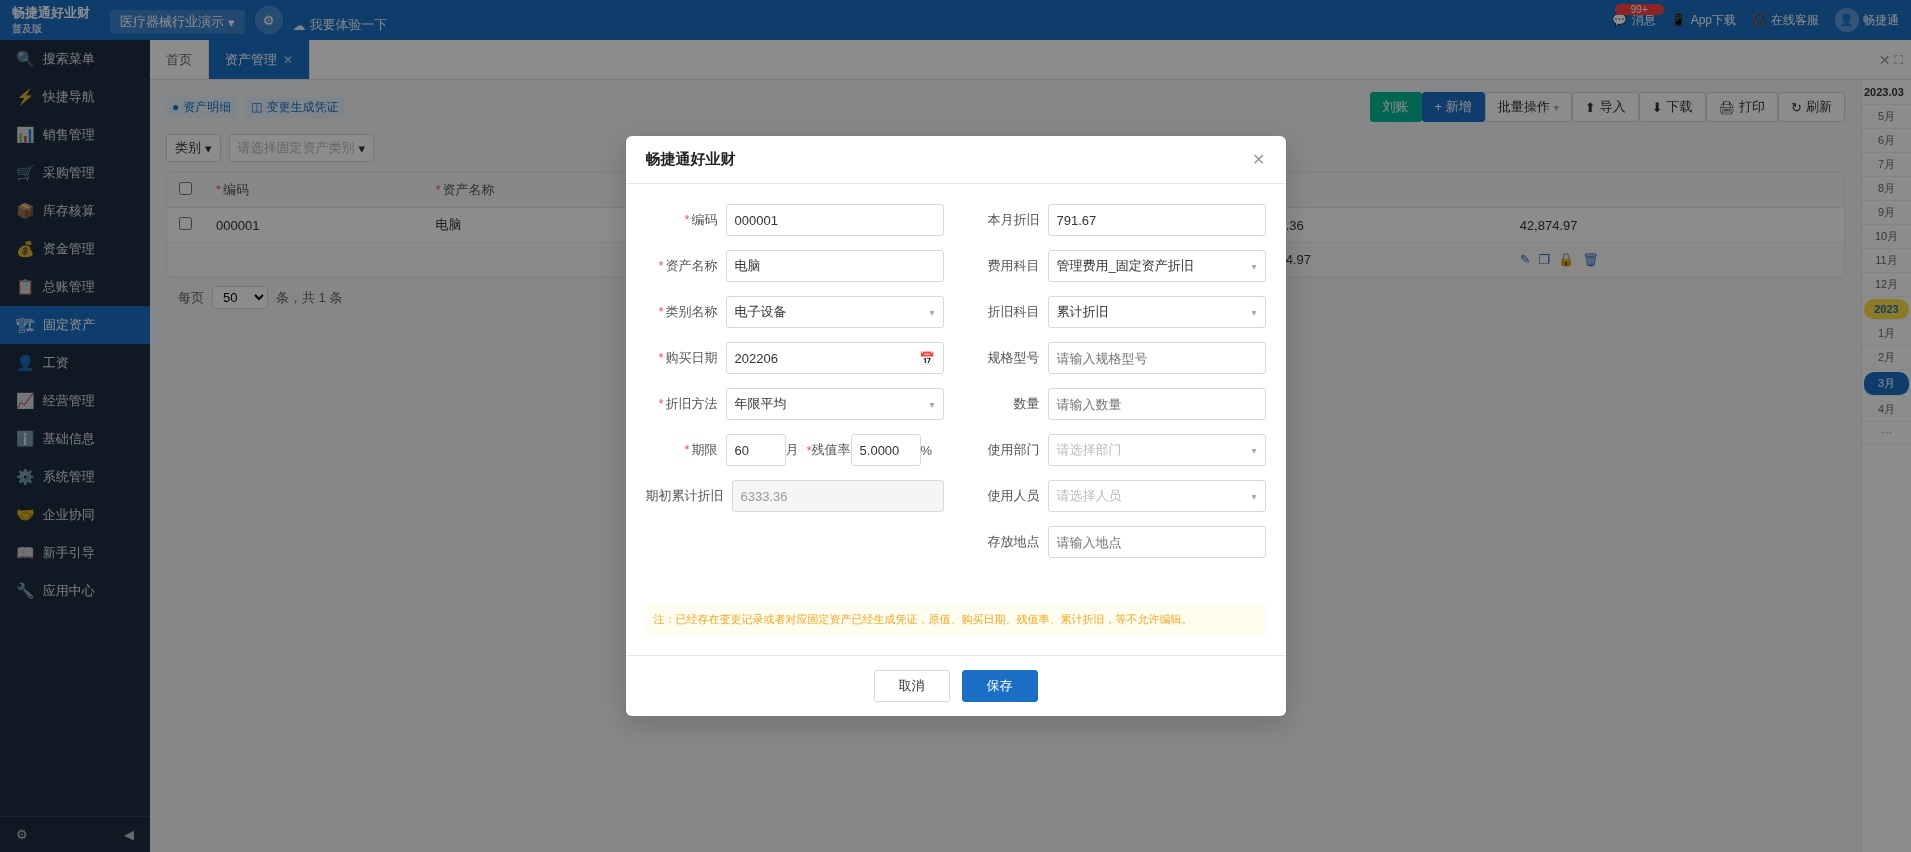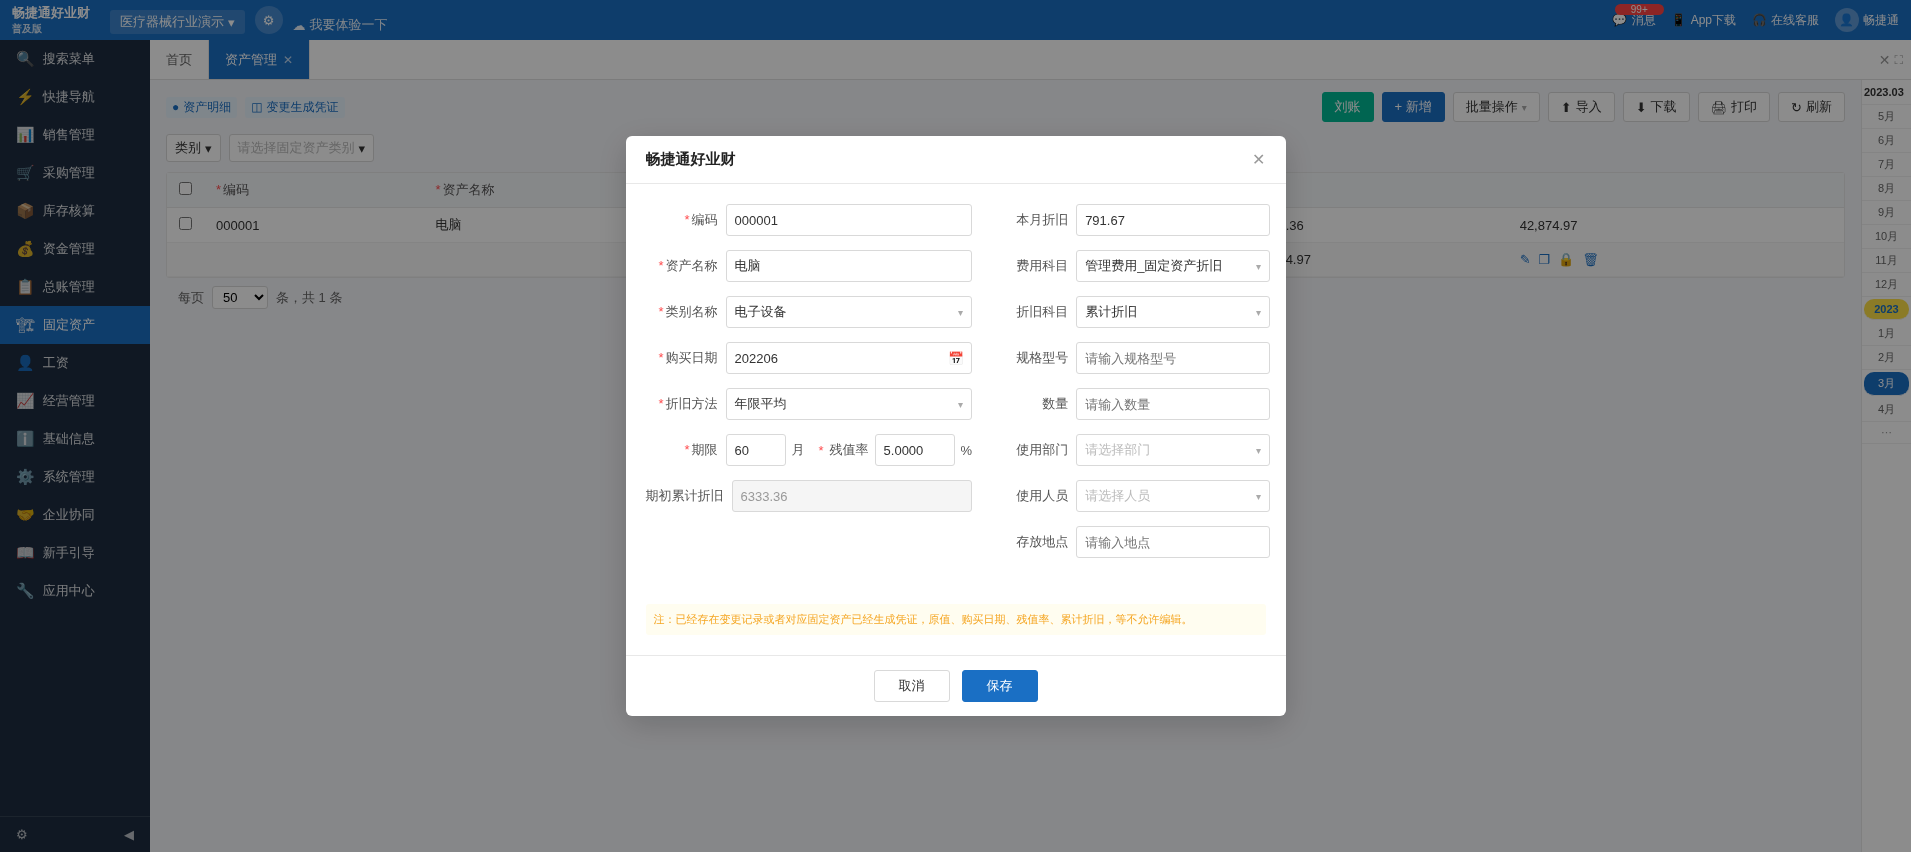--- a/index.html
+++ b/index.html
@@ -37,21 +37,21 @@
     .tab-close { font-size: 12px; cursor: pointer; opacity: 0.7; }
 
     
     .page-content { flex: 1; padding: 12px 16px; overflow: auto; position: relative; background: #f5f6fa; }
 
     
     .toolbar { display: flex; align-items: center; gap: 8px; margin-bottom: 12px; }
     .toolbar-btn { display: flex; align-items: center; gap: 4px; padding: 5px 12px; border: 1px solid #d9d9d9; border-radius: 3px; background: white; cursor: pointer; font-size: 13px; color: #333; }
     .toolbar-btn.primary { background: #1a6fc4; color: white; border-color: #1a6fc4; }
     .toolbar-btn.teal { background: #00b894; color: white; border-color: #00b894; }
-    .toolbar-right { margin-left: auto; display: flex; align-items: flex-end; gap: 8px; }
+    .toolbar-right { margin-left: auto; display: flex; align-items: flex-end; }
 
     
     .filter-row { display: flex; align-items: center; gap: 8px; margin-bottom: 10px; }
     .filter-select { padding: 4px 8px; border: 1px solid #d9d9d9; border-radius: 3px; background: white; font-size: 13px; display: flex; align-items: center; gap: 4px; cursor: pointer; }
 
     
     .table-container { background: white; border: 1px solid #e8e8e8; border-radius: 3px; }
     .table { width: 100%; border-collapse: collapse; font-size: 13px; }
     .table th { background: #f5f7fa; padding: 8px 12px; text-align: left; border-bottom: 1px solid #e8e8e8; color: #555; font-weight: 500; white-space: nowrap; }
     .table td { padding: 8px 12px; border-bottom: 1px solid #f0f0f0; color: #333; white-space: nowrap; }
@@ -78,21 +78,21 @@
     .form-grid { display: grid; grid-template-columns: 1fr 1fr; gap: 16px 24px; }
     .form-item { display: flex; align-items: center; gap: 8px; }
     .form-label { font-size: 13px; color: #555; white-space: nowrap; min-width: 72px; text-align: right; }
     .form-label .req { color: #ff4d4f; margin-right: 2px; }
     .form-input { flex: 1; height: 32px; border: 1px solid #d9d9d9; border-radius: 3px; padding: 0 8px; font-size: 13px; outline: none; background: white; color: #333; }
     .form-input.readonly { background: #f5f5f5; color: #999; }
     .form-select { flex: 1; height: 32px; border: 1px solid #d9d9d9; border-radius: 3px; padding: 0 8px; font-size: 13px; outline: none; background: white; display: flex; align-items: center; justify-content: space-between; cursor: pointer; }
     .form-note { font-size: 11px; color: #f5a623; margin-top: 32px; padding: 8px; background: #fffdf0; border-radius: 3px; }
 
     
-    .inline-fields { display: flex; align-items: center; gap: 6px; flex: 1; }
+    .inline-fields { display: flex; align-items: center; gap: 0; flex: 1; }
     .inline-unit { font-size: 13px; color: #555; white-space: nowrap; }
 
     
     .pagination-row { display: flex; align-items: center; gap: 8px; padding: 8px 12px; font-size: 13px; color: #666; }
     .page-select { border: 1px solid #d9d9d9; border-radius: 3px; padding: 2px 6px; font-size: 13px; background: white; }
 
     
     .sidebar-scroll::-webkit-scrollbar { width: 3px; }
     .page-content::-webkit-scrollbar { width: 6px; }
     .page-content::-webkit-scrollbar-thumb { background: #ccc; border-radius: 3px; }
@@ -408,21 +408,21 @@
           </div>
 
 
           <div class="form-item" style="margin-bottom:14px;">
             <span class="form-label"><span class="req">*</span>期限</span>
             <div class="inline-fields">
               <input type="text" class="form-input" value="60" style="width: 60px; flex: 0 0 auto;">
               <span class="inline-unit">月</span>
               <span class="inline-unit" style="color:#ff4d4f;margin-left:8px;">*</span>
               <span class="inline-unit">残值率</span>
-              <input type="text" class="form-input" value="5.0000" style="width: 80px; flex: 0 0 auto;">
+              <input type="text" class="form-input" value="5.0000" style="width: 70px; flex: 0 0 auto;">
               <span class="inline-unit">%</span>
             </div>
           </div>
 
           <div class="form-item" style="margin-bottom:14px;">
             <span class="form-label">期初累计折旧</span>
             <input type="text" class="form-input readonly" value="6333.36" readonly="" style="">
           </div>
         </div>
 

